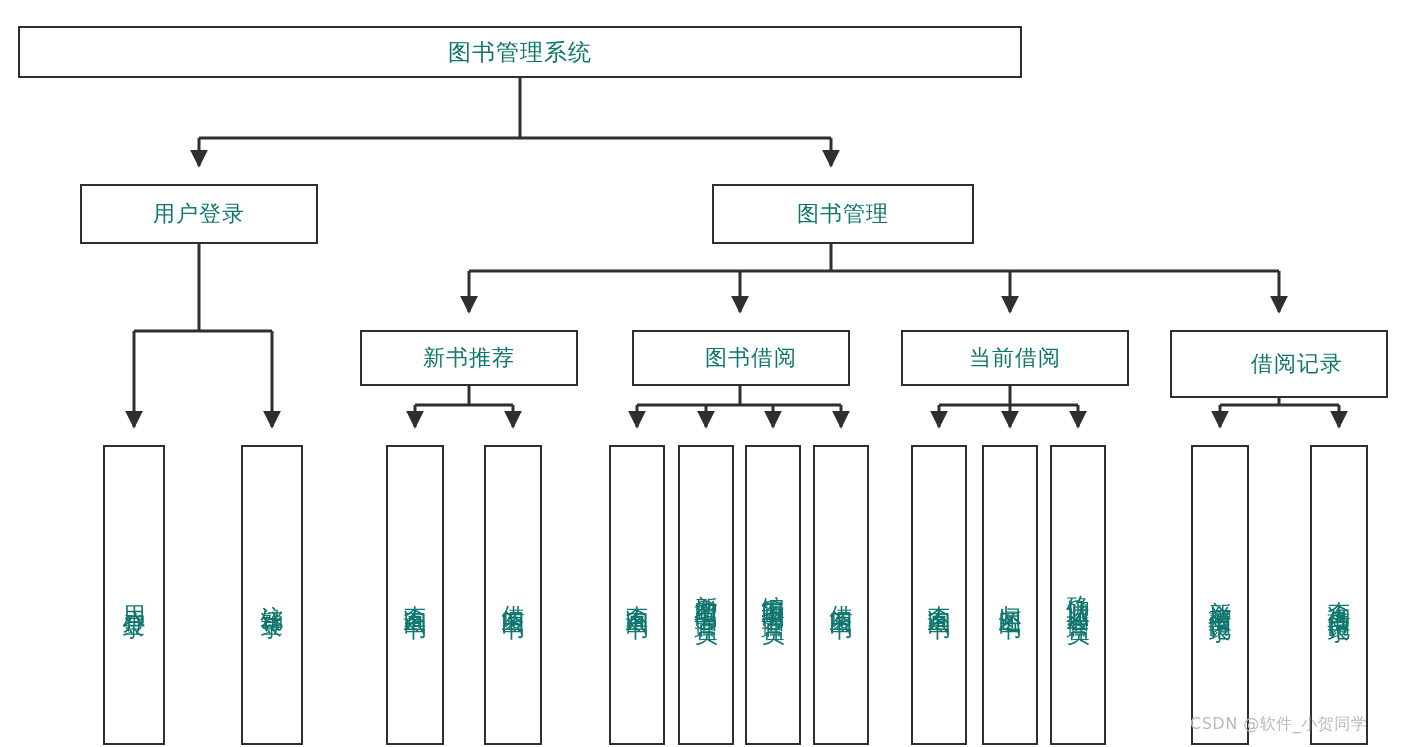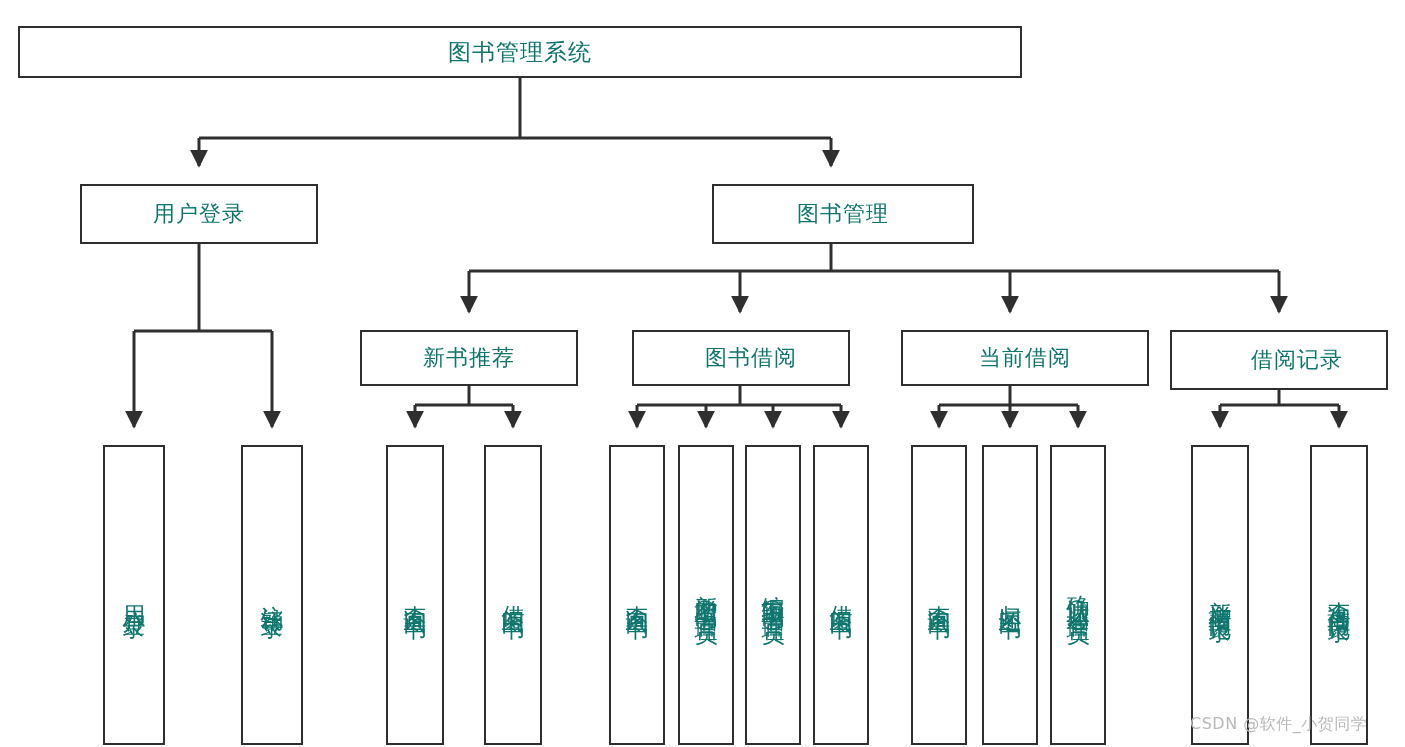--- a/index.html
+++ b/index.html
@@ -133,24 +133,24 @@
   <div class="node level2" style="left:712px; top:172px; width:262px; height:60px;">
     <span class="hlabel">图书管理</span>
   </div>
 
   <div class="node level2" style="left:360px; top:318px; width:218px; height:56px;">
     <span class="hlabel">新书推荐</span>
   </div>
   <div class="node level2" style="left:632px; top:318px; width:218px; height:56px;padding-left:20px;">
     <span class="hlabel">图书借阅</span>
   </div>
-  <div class="node level2" style="left:901px; top:318px; width:248px; height:56px;">
+  <div class="node level2" style="left:901px; top:318px; width:228px; height:56px;">
     <span class="hlabel">当前借阅</span>
   </div>
-  <div class="node level2" style="left:1170px; top:318px; width:218px; height:60px;padding-left:36px;">
+  <div class="node level2" style="left:1170px; top:318px; width:218px; height:68px;padding-left:36px;">
     <span class="hlabel">借阅记录</span>
   </div>
 
   <div class="node leaf" style="left:103px; top:433px; width:62px; height:300px;">
     <span class="vlabel">用户登录</span>
   </div>
   <div class="node leaf" style="left:241px; top:433px; width:62px; height:300px;">
     <span class="vlabel">注销登录</span>
   </div>
 

